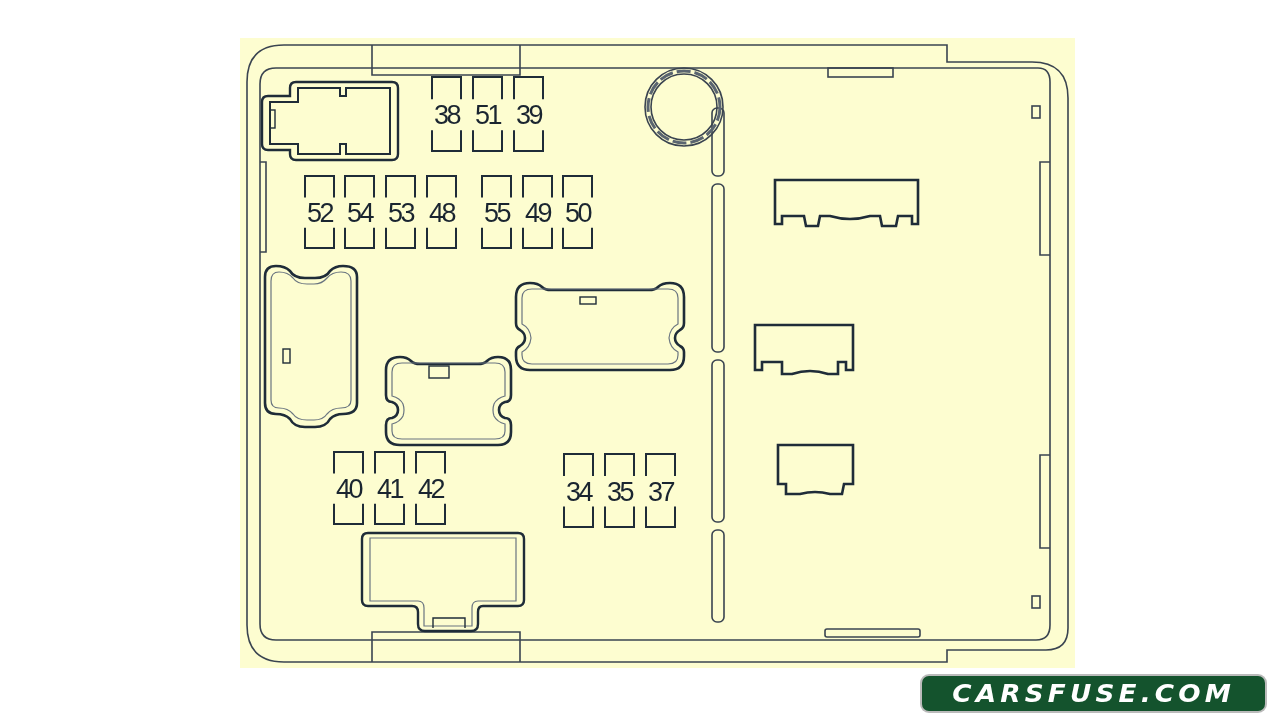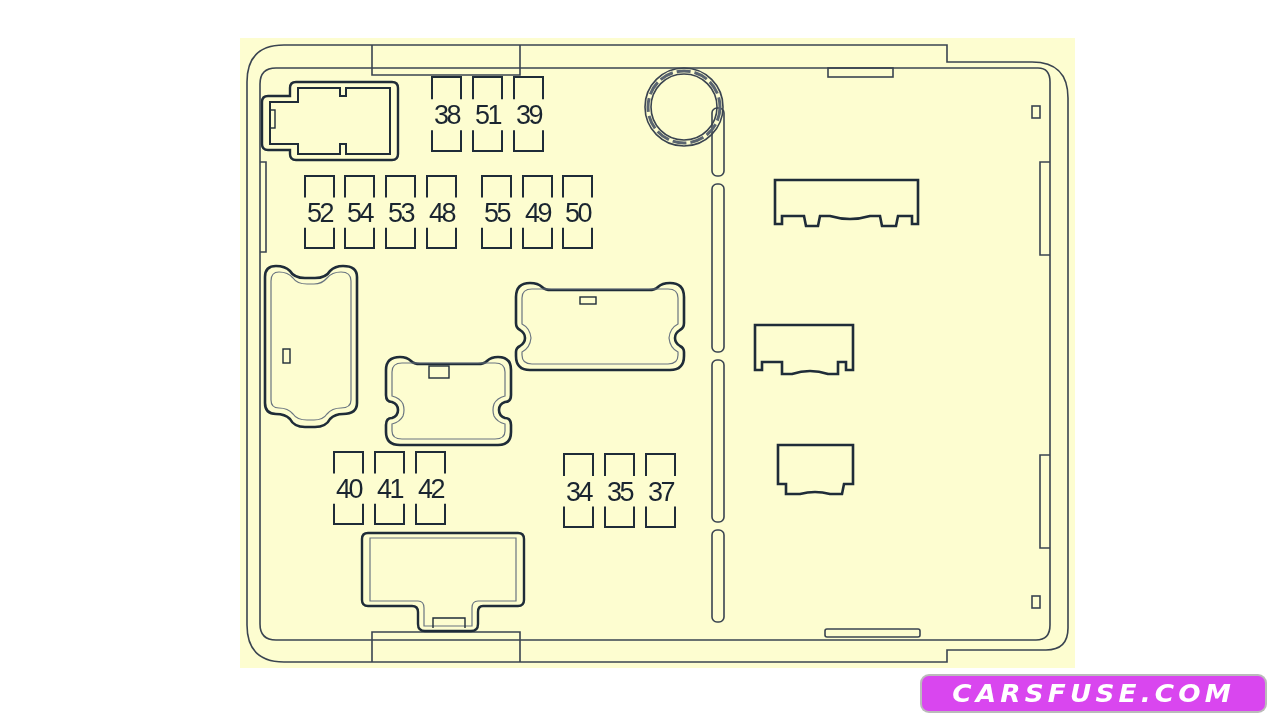--- a/index.html
+++ b/index.html
@@ -2,21 +2,21 @@
 <html><head>
   <meta charset="utf-8">
   <style>
     html, body { margin: 0; padding: 0; background: #ffffff; }
     body { width: 1280px; height: 720px; position: relative; overflow: hidden;
            font-family: "Liberation Sans", sans-serif; }
     #diagram { position: absolute; left: 0; top: 0; width: 1280px; height: 720px; }
     .fuse-label { font-family: "Liberation Sans", sans-serif; font-size: 27px;
                   letter-spacing: -2.5px; fill: #1a2530; }
     .watermark { position: absolute; left: 922px; top: 676px; width: 343px; height: 35px;
-                 background: #d946ef; border-radius: 7px; box-shadow: 0 0 0 2px #bbb;
+                 background: #14532d; border-radius: 7px; box-shadow: 0 0 0 2px #bbb;
                  display: flex; align-items: center; justify-content: center; }
     .watermark-text { color: #fff; font-family: "DejaVu Sans", sans-serif; font-weight: bold;
                       font-size: 25px; letter-spacing: 4px; font-style: italic;
                       transform: scaleX(1.05); }
   </style>
 </head>
 <body>
 
 <svg id="diagram" viewBox="0 0 1280 720" xmlns="http://www.w3.org/2000/svg">
 

